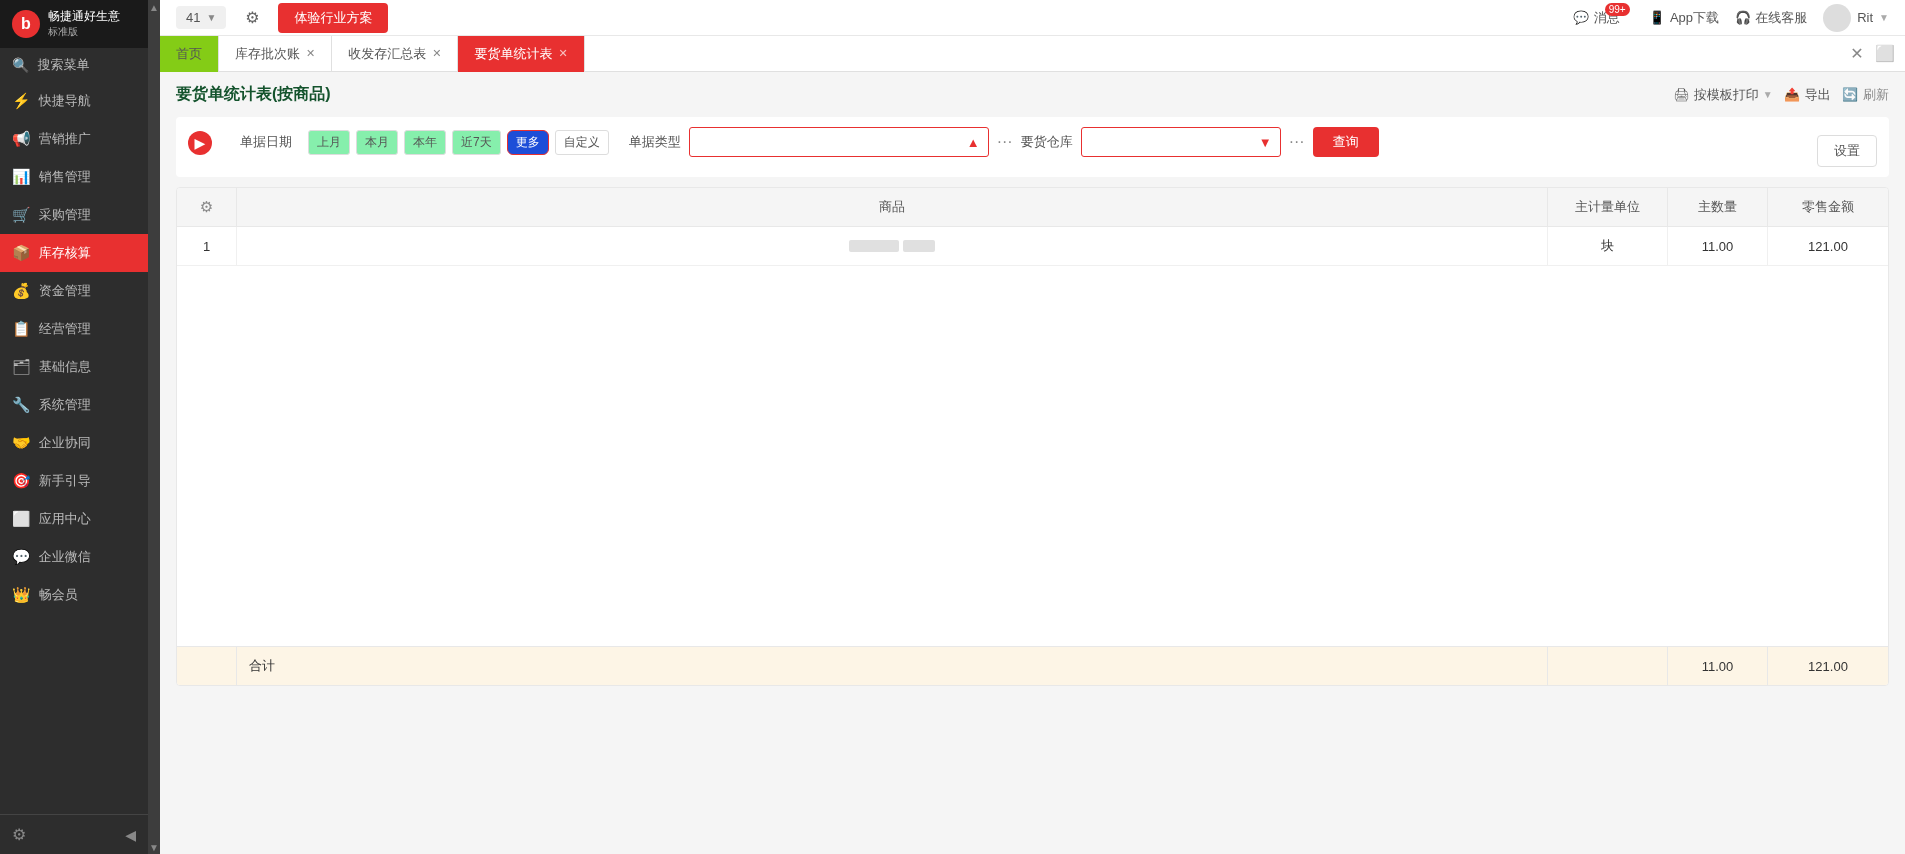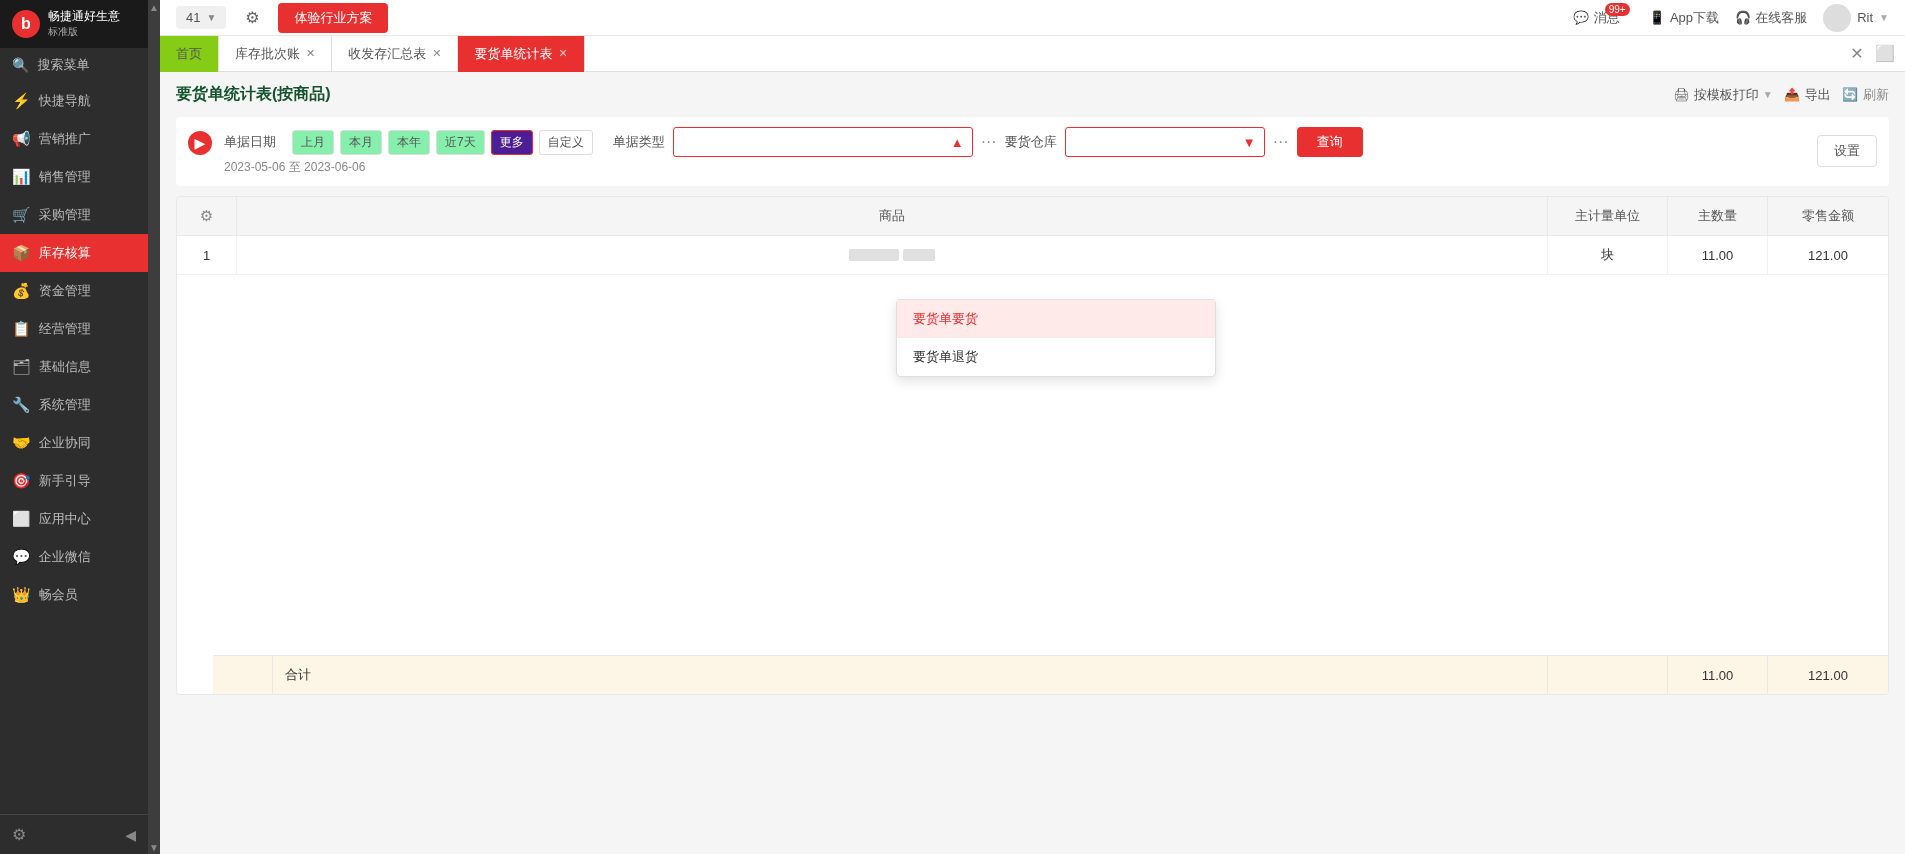--- a/index.html
+++ b/index.html
@@ -300,22 +300,23 @@
       align-items: center;
       justify-content: center;
       cursor: pointer;
       font-size: 14px;
       flex-shrink: 0;
       margin-top: 4px;
     }
     .filter-row {
       display: flex;
       flex-direction: column;
-      gap: 0;
+      gap: 24px;
       flex: 1;
+      margin-left: 16px;
     }
     .filter-row-inner {
       display: flex;
       align-items: center;
       gap: 16px;
       flex-wrap: wrap;
     }
     .filter-label {
       color: #555;
       font-size: 13px;
@@ -329,23 +330,24 @@
     .date-btn {
       padding: 3px 8px;
       border: 1px solid #ddd;
       border-radius: 3px;
       cursor: pointer;
       font-size: 12px;
       color: #555;
       background: #86efac;
     }
     .date-btn.more {
-      background: #4c1d95;
+      background: #1d4ed8;
       color: white;
       border-color: #e83030;
+      border-radius: 6px;
     }
     .date-range-text {
       font-size: 12px;
       color: #888;
       margin-top: 2px;
     }
     .custom-btn {
       padding: 3px 8px;
       border: 1px solid #ddd;
       border-radius: 3px;
@@ -467,21 +469,20 @@
     .product-bar {
       height: 12px;
       background: #e0e0e0;
       border-radius: 2px;
     }
     .table-footer {
       display: grid;
       grid-template-columns: 60px 1fr 120px 100px 120px;
       background: #fdf5e6;
       border-top: 1px solid #e8e8e8;
-      margin-left: 36px;
     }
     .tf {
       padding: 10px 12px;
       font-size: 13px;
       color: #333;
       border-right: 1px solid #e8e8e8;
       display: flex;
       align-items: center;
       justify-content: center;
       font-weight: 500;
@@ -679,30 +680,25 @@
             <span class="filter-more-btn">···</span>
             <span class="filter-label">要货仓库</span>
             <div class="filter-select-box" style="width:200px;">
               <span></span>
               <span class="chevron">▼</span>
             </div>
             <span class="filter-more-btn">···</span>
             <button class="query-btn">查询</button>
           </div>
         </div>
-        <div class="date-range-text">2023-05-06 至 2023-06-06</div>
       </div>
       <div style="display:flex;flex-direction:column;align-items:flex-end;justify-content:flex-start;padding-top:4px;">
         <button class="settings-btn">设置</button>
       </div>
 
-      <div class="dropdown-overlay">
-        <div class="dropdown-item selected">要货单要货</div>
-        <div class="dropdown-item">要货单退货</div>
-      </div>
     </div>
 
     <div class="table-container">
       <div class="table-header">
         <div class="th">
           <span class="th-gear">⚙</span>
         </div>
         <div class="th product">商品</div>
         <div class="th">主计量单位</div>
         <div class="th">主数量</div>

